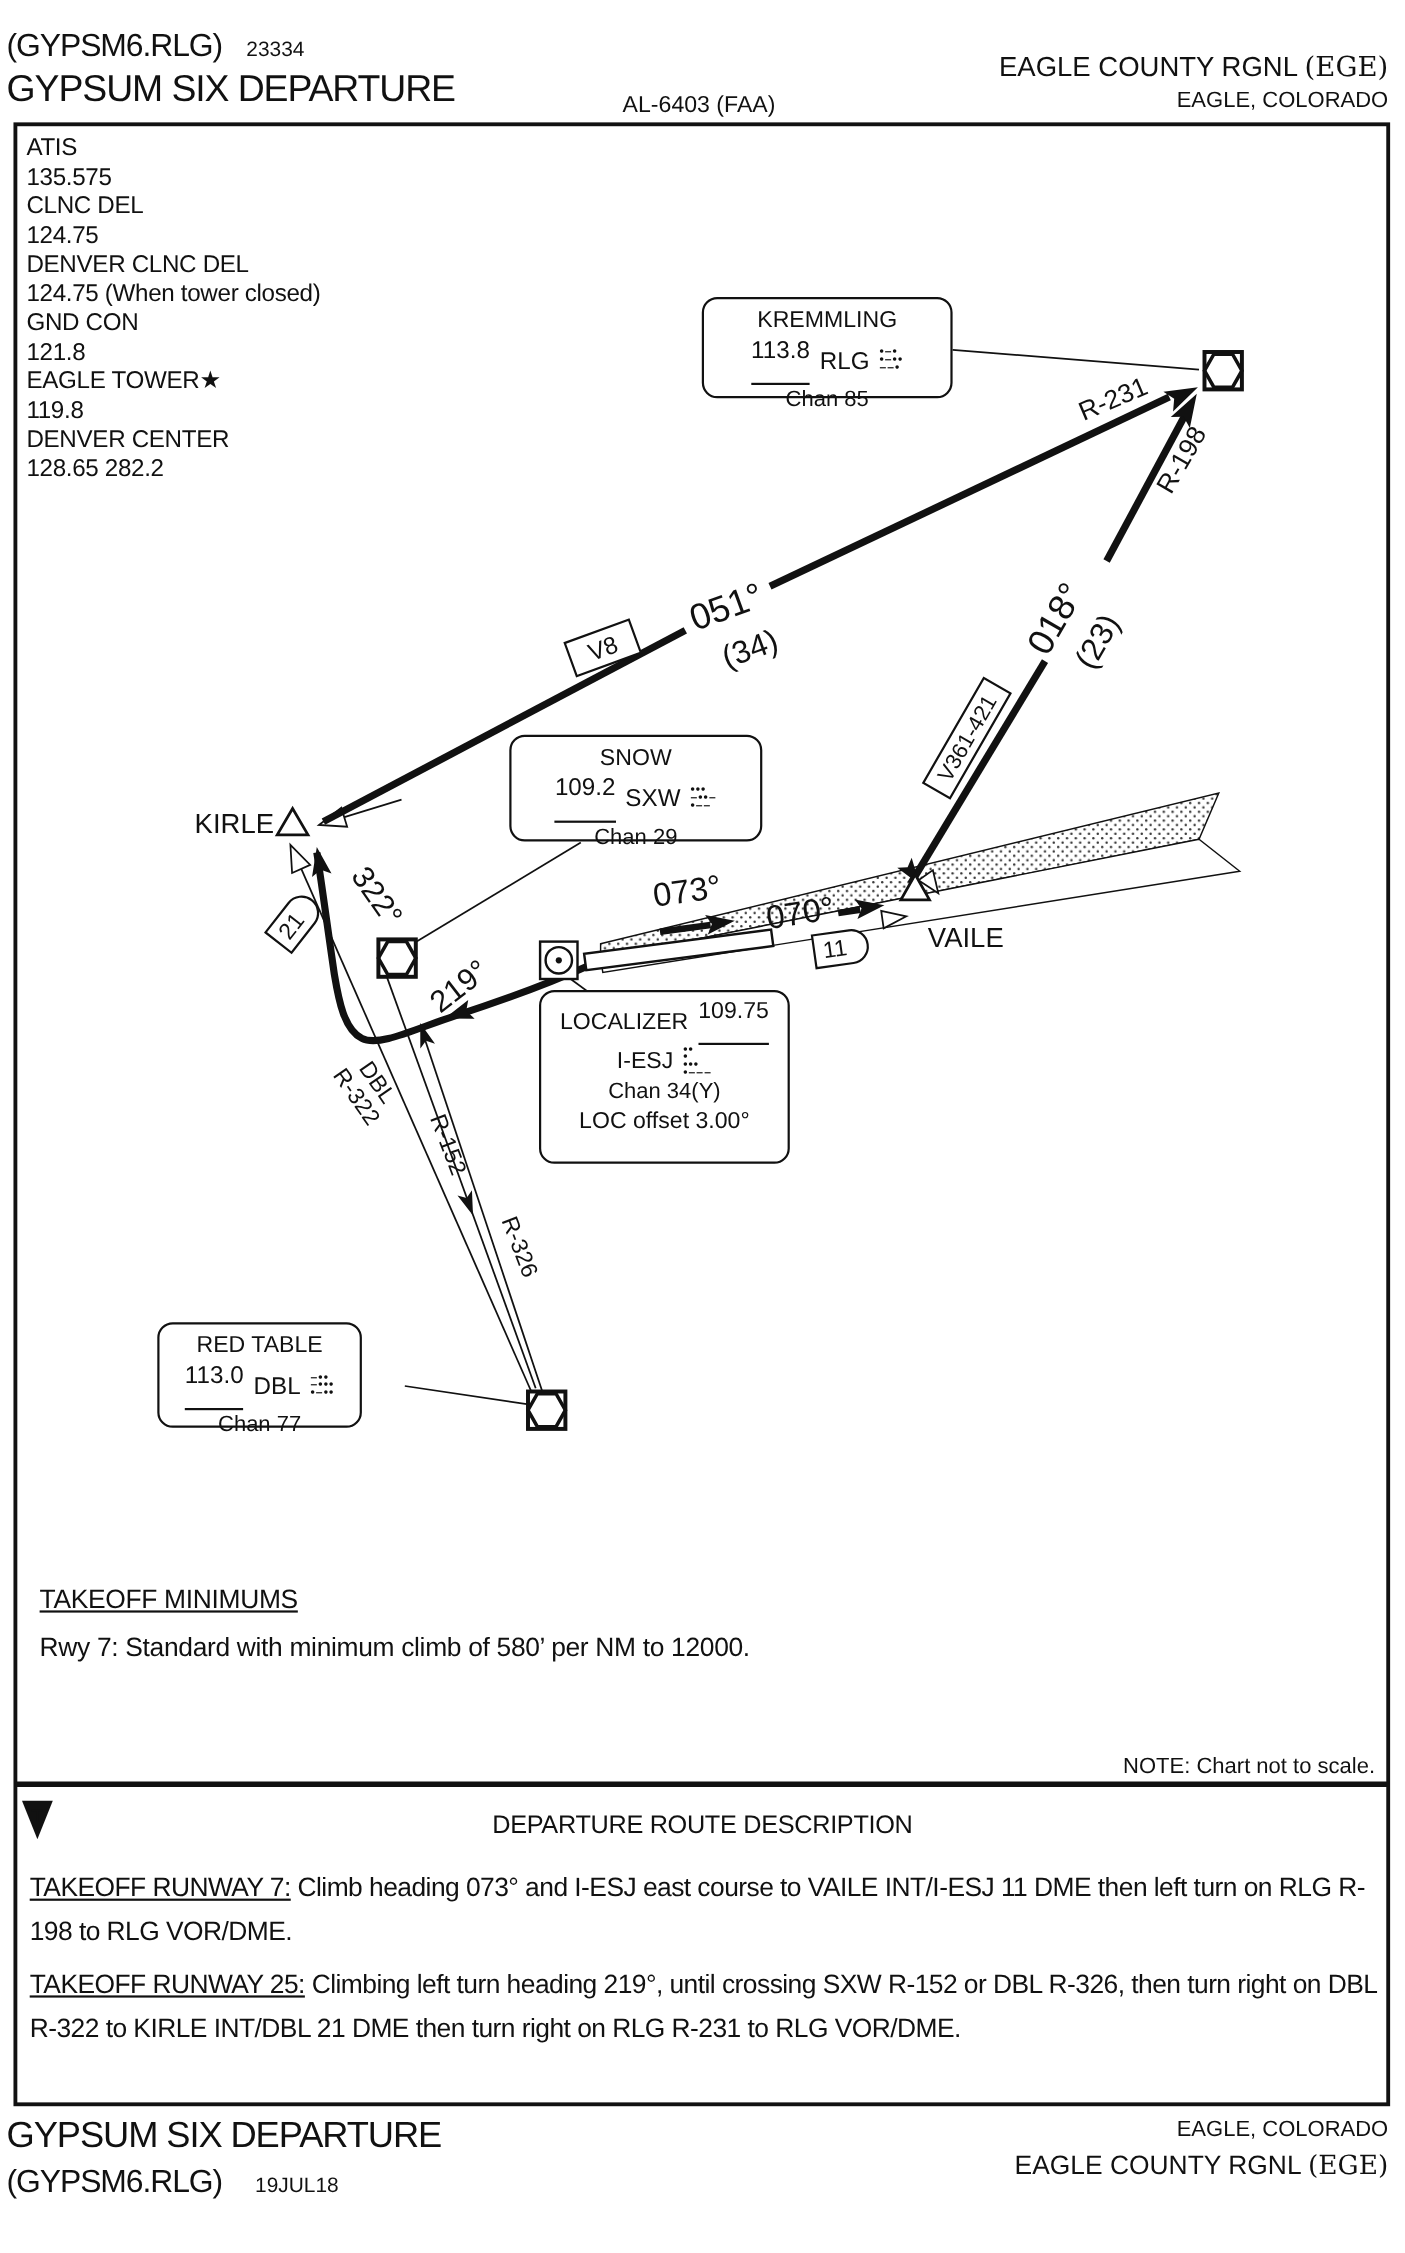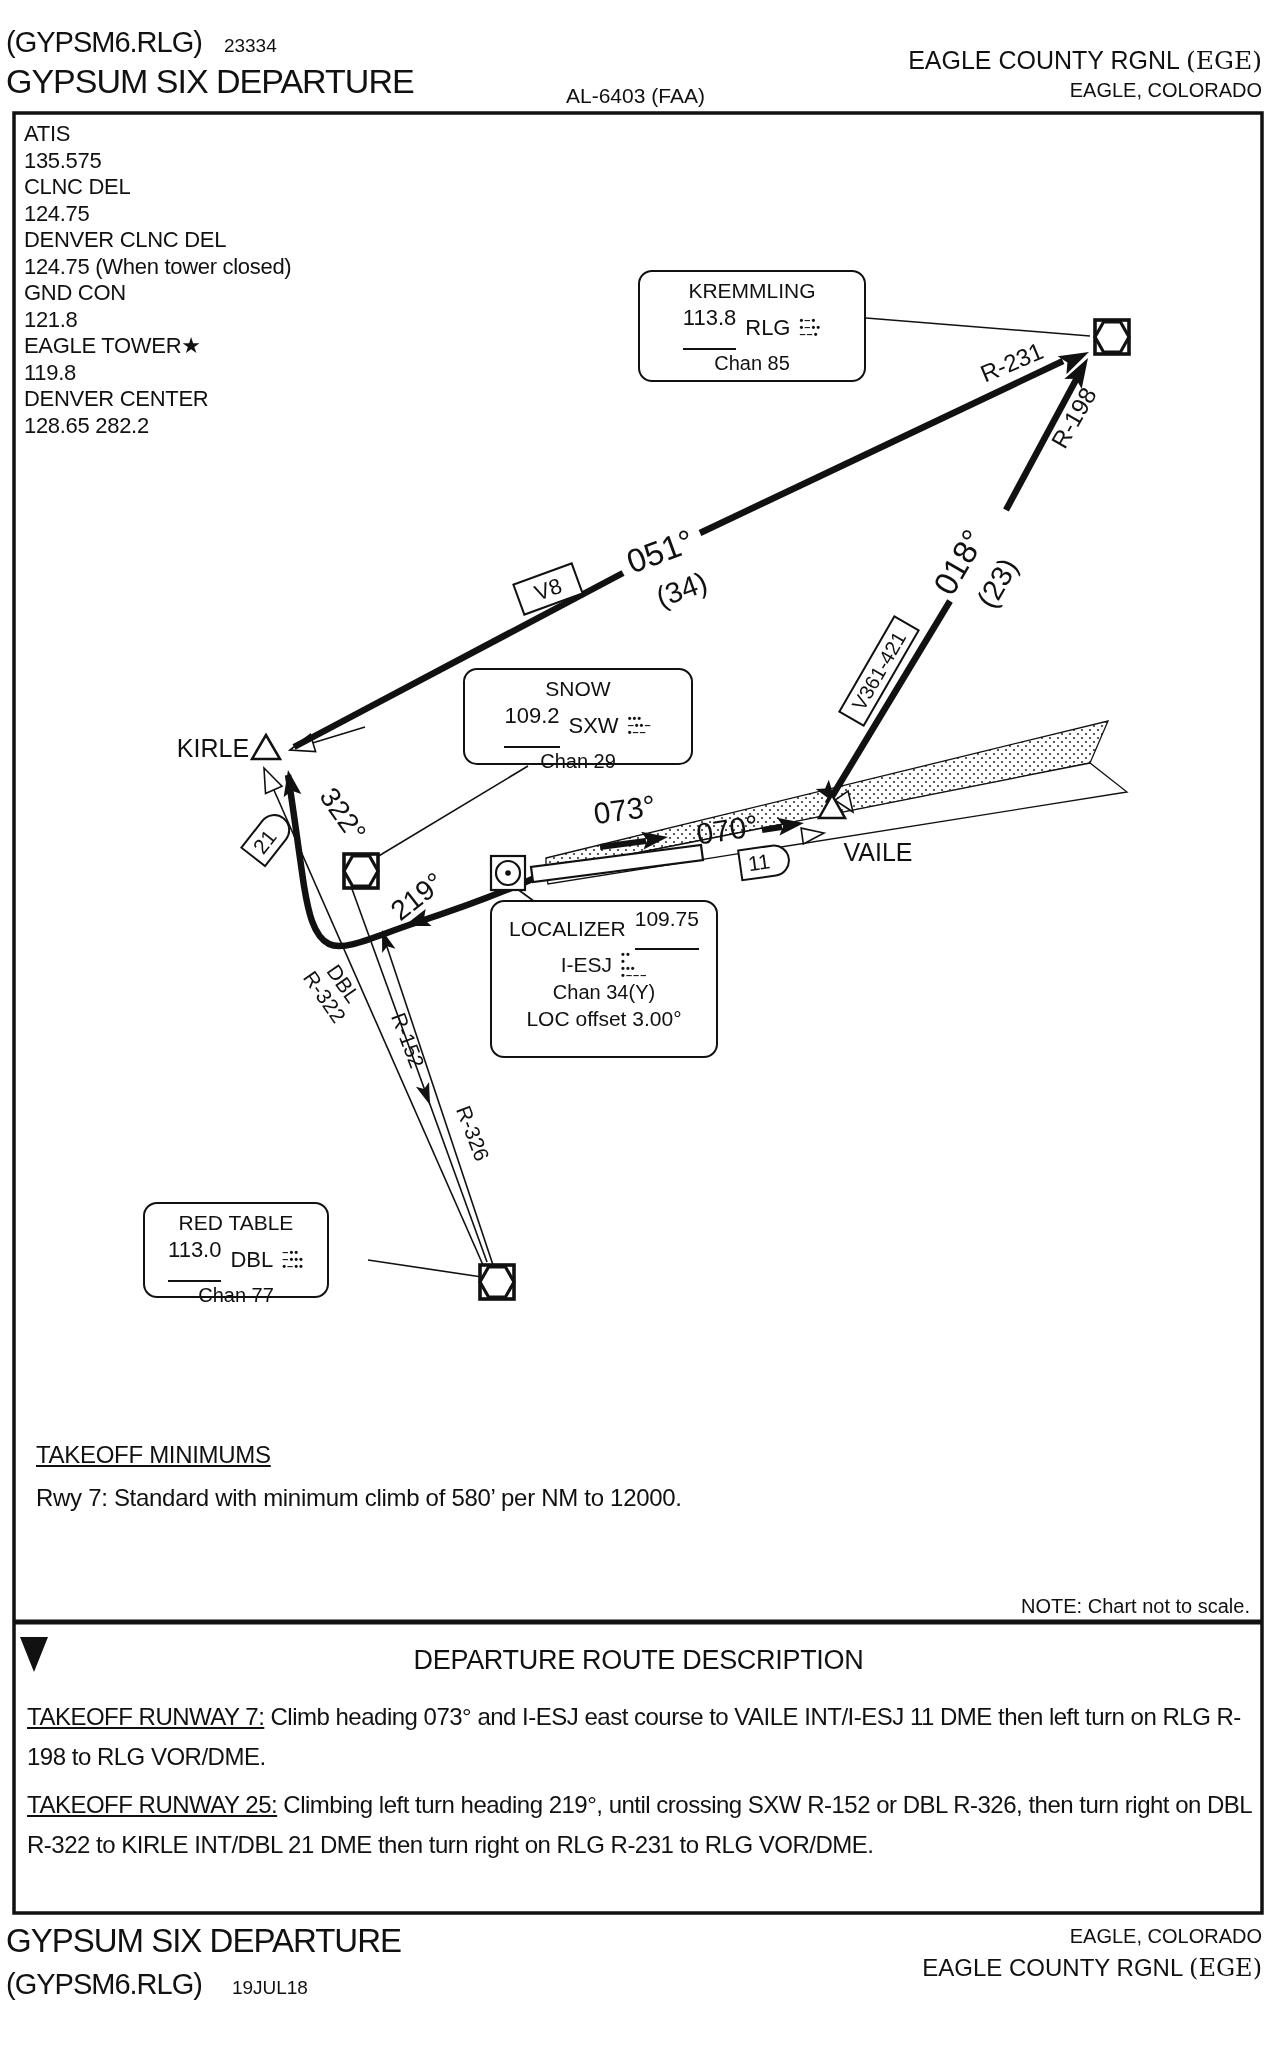--- a/index.html
+++ b/index.html
@@ -30,21 +30,21 @@
   .navbox .off{font-size:21px;margin-top:3px;}
   .morse{display:inline-block;text-align:left;}
   .morse i{display:block;font-style:normal;font-weight:bold;font-size:11px;line-height:7px;letter-spacing:1px;}
   
   .tom{left:36px;top:1441px;font-size:24px;letter-spacing:-0.3px;}
   .tom .t{text-decoration:underline;}
   .tom .l1{margin-top:15px;}
   .tom .l2{margin-top:15px;}
   .note{right:27px;top:1595px;font-size:20px;}
   
-  .drd-title{left:0;top:1645px;width:1277px;text-align:center;font-size:27px;letter-spacing:-0.3px;}
+  .drd-title{left:0;top:1645px;width:1277px;text-align:center;font-size:23px;letter-spacing:-0.3px;}
   .para{left:27px;width:1228px;font-size:24px;line-height:40px;letter-spacing:-0.5px;}
   .p1{top:1697px;}
   .p2{top:1785px;}
   .para .lbl{text-decoration:underline;}
   
   .ftr-title{left:6px;top:1922px;font-size:33px;letter-spacing:-1px;}
   .ftr-code{left:6px;top:1968px;font-size:29px;letter-spacing:-1px;}
   .ftr-date{font-size:19px;margin-left:30px;letter-spacing:0;}
   .ftr-right{right:15px;top:1925px;text-align:right;}
   .ftr-city{font-size:20px;}
@@ -202,21 +202,21 @@
   <div>DENVER CLNC DEL</div>
   <div>124.75 (When tower closed)</div>
   <div>GND CON</div>
   <div>121.8</div>
   <div>EAGLE TOWER★</div>
   <div>119.8</div>
   <div>DENVER CENTER</div>
   <div>128.65  282.2</div>
 </div>
 
-<div class="navbox" style="left:638px;top:270px;width:228px;height:112px;">
+<div class="navbox" style="left:638px;top:270px;width:228px;height:92px;">
   <div class="nm">KREMMLING</div>
   <div class="row">
     <span class="fq">113.8</span>
     <span class="id">RLG</span>
     <span class="morse">
         <i>•–•</i>
         <i>•–••</i>
         <i>––•</i>
       </span>
   </div>

